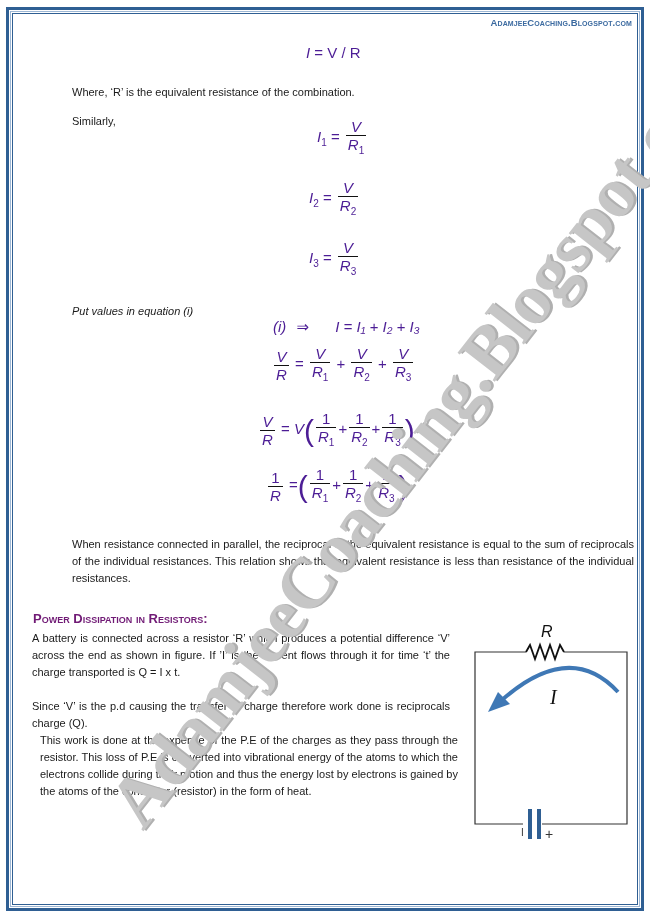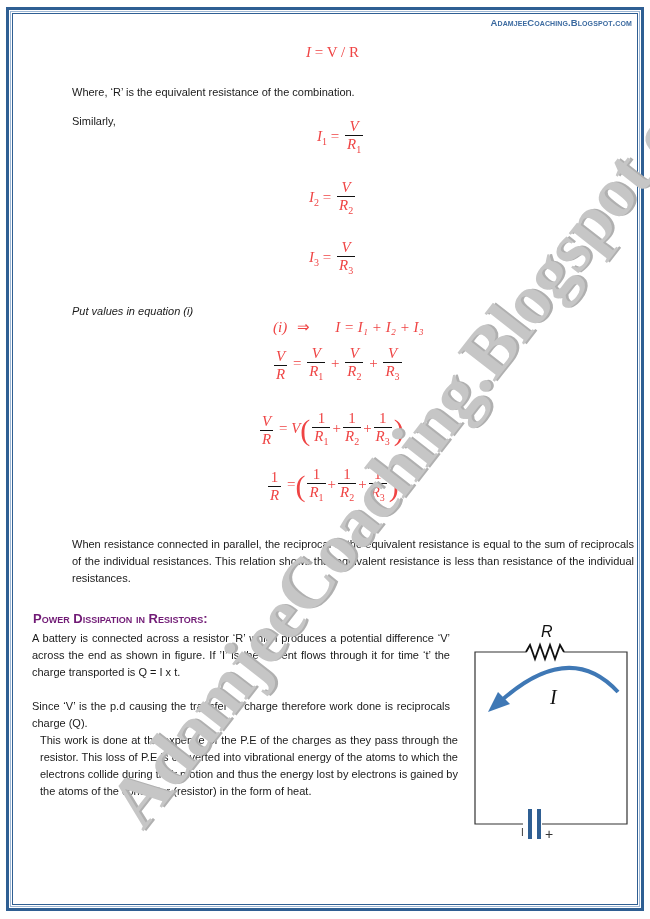--- a/index.html
+++ b/index.html
@@ -8,22 +8,22 @@
   .frame-outer { position:absolute; left:6px; top:7px; width:638px; height:904px;
                  box-sizing:border-box; border:3px solid #2f5f93; }
   .frame-mid { position:absolute; left:10px; top:11px; width:630px; height:896px;
                box-sizing:border-box; border:1px solid #9db7d4; }
   .frame-inner { position:absolute; left:12px; top:13px; width:626px; height:892px;
                  box-sizing:border-box; border:1px solid #2f5f93; }
   .site { position:absolute; right:18px; top:17px; font-size:9.5px; font-weight:bold;
           color:#3b6aa0; font-variant:small-caps; letter-spacing:0.1px; }
   .text { position:absolute; font-size:11px; line-height:17px; }
   .just { text-align:justify; }
-  .math { position:absolute; font-family:Liberation Serif, serif; font-style:italic;
-          font-size:15px; color:#ef4444; white-space:nowrap; }
+  .math { position:absolute; font-family:Liberation Sans, sans-serif; font-style:italic;
+          font-size:15px; color:#4c1d95; white-space:nowrap; }
   .math .up { font-style:normal; }
   .frac { display:inline-block; vertical-align:middle; text-align:center; margin:0 2px; }
   .frac > span { display:block; line-height:17px; padding:0 2px; }
   .frac > span.num { border-bottom:1px solid #111; }
   sub { font-size:10px; font-style:normal; }
   .paren { font-style:normal; font-size:30px; vertical-align:middle; line-height:30px; font-weight:lighter; }
   .heading { position:absolute; left:33px; top:611px; font-size:13px; font-weight:bold;
              color:#701a75; font-variant:small-caps; }
   .watermark { position:absolute; left:-10px; top:500px; width:700px; text-align:center;
                font-family:"Liberation Serif", serif; font-weight:bold; font-size:72px;

